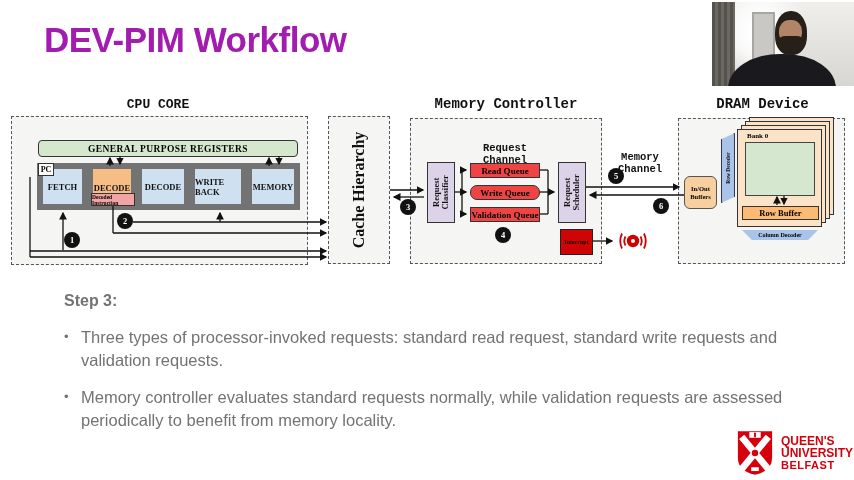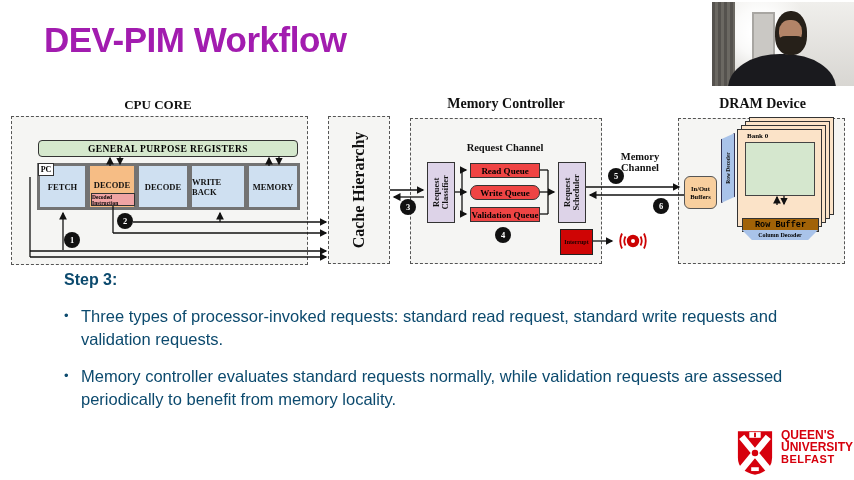--- a/index.html
+++ b/index.html
@@ -6,29 +6,29 @@
   html,body { width:854px; height:480px; background:#fff; overflow:hidden;
               font-family:"Liberation Sans", sans-serif; }
   .abs { position:absolute; }
 
   
   #slide-title { position:absolute; left:44px; top:20px; font-size:35px; font-weight:800;
                  letter-spacing:-0.5px; color:#a21caf; }
 
   
   .section-box { position:absolute; background:#f5f5f3; border:1px dashed #555; z-index:1; }
-  .section-label { position:absolute; font-family:Liberation Serif, serif; font-weight:bold;
+  .section-label { position:absolute; font-family:Liberation Mono, monospace; font-weight:bold;
                    color:#111; text-align:center; z-index:4; }
 
   
   #gpr { position:absolute; left:38px; top:140px; width:260px; height:17px; background:#d5e8cd;
          border:1px solid #333; border-radius:4px; display:flex; align-items:center; justify-content:center;
          font-family:"Liberation Serif", serif; font-weight:bold; font-size:9.5px; letter-spacing:.4px; z-index:3; }
   #pipeline { position:absolute; left:37px; top:163px; height:47px; display:flex; z-index:2; }
-  .stage { background:#cfe0f1; border:3px solid #737373; margin-left:-1px; display:flex;
+  .stage { background:#cfe0f1; border:6px solid #737373; margin-left:-1px; display:flex;
            align-items:center; justify-content:center; font-family:"Liberation Serif", serif;
            font-weight:bold; font-size:8.5px; color:#111; }
   .stage.first { margin-left:0; }
   .stage.decode { background:#f6bd85; align-items:flex-start; padding-top:14px; position:relative; }
   #pc-box { position:absolute; left:38px; top:163px; width:16px; height:13px; background:#fff;
             border:1px solid #333; font-family:"Liberation Serif", serif; font-weight:bold; font-size:8px;
             display:flex; align-items:center; justify-content:center; z-index:4; }
   #decoded { position:absolute; left:91px; top:193px; width:44px; height:13px; background:#f0a4a4;
              border:1px solid #333; font-family:"Liberation Serif", serif; font-weight:bold; font-size:5.5px;
              display:flex; align-items:center; justify-content:center; z-index:4; }
@@ -52,41 +52,41 @@
   
   #inout { position:absolute; left:684px; top:176px; width:33px; height:33px; background:#f8cf9e;
            border:1px solid #555; border-radius:6px; display:flex; align-items:center; justify-content:center;
            text-align:center; font-family:"Liberation Serif", serif; font-weight:bold; font-size:6.5px;
            line-height:1.2; z-index:3; }
   .bank-card { position:absolute; width:85px; height:98px; background:#fbe3c8; border:1px solid #333; z-index:2; }
   #bank-front { left:737px; top:129px; z-index:3; }
   #bank-label { position:absolute; left:9px; top:2px; font-family:"Liberation Serif", serif;
                 font-weight:bold; font-size:7px; }
   #array { position:absolute; left:7px; top:12px; width:70px; height:54px; background:#d5e7ce; border:1px solid #444; }
-  #row-buffer { position:absolute; left:4px; top:88px; width:77px; height:14px; background:#a16207;
+  #row-buffer { position:absolute; left:4px; top:76px; width:77px; height:14px; background:#fdba74;
                 border:1px solid #333; display:flex; align-items:center; justify-content:center;
-                font-family:Liberation Mono, monospace; font-weight:bold; font-size:8.5px; }
+                font-family:Liberation Serif, serif; font-weight:bold; font-size:8.5px; }
   #row-decoder { position:absolute; left:721px; top:133px; width:14px; height:70px; background:#a9c3e9;
                  border:1px solid #335; clip-path:polygon(0 9%, 100% 0, 100% 91%, 0 100%);
                  display:flex; align-items:center; justify-content:center; z-index:3; }
   #col-decoder { position:absolute; left:742px; top:230px; width:76px; height:10px; background:#a9c3e9;
                  clip-path:polygon(0 0, 100% 0, 87% 100%, 13% 100%); display:flex; align-items:center;
                  justify-content:center; font-family:"Liberation Serif", serif; font-weight:bold;
                  font-size:6px; z-index:3; }
 
   
   .marker-dot { position:absolute; width:16px; height:16px; border-radius:50%; background:#111; color:#fff;
                 font-family:"Liberation Serif", serif; font-weight:bold; font-size:8.5px; display:flex;
                 align-items:center; justify-content:center; z-index:6; }
 
   
   #arrow-layer { position:absolute; left:0; top:0; z-index:5; pointer-events:none; }
 
   
-  #steps { position:absolute; left:64px; top:271px; width:782px; color:#0c4a6e; }
+  #steps { position:absolute; left:64px; top:292px; width:782px; color:#737373; }
   #steps h2 { font-size:16px; font-weight:700; margin-bottom:16px; }
   .bullet-row { display:flex; margin-bottom:13px; font-size:16.5px; line-height:1.42; }
   .bullet-glyph { width:17px; flex:0 0 17px; font-size:13px; padding-top:2px; }
 
   
   #webcam { position:absolute; left:712px; top:2px; width:142px; height:84px; overflow:hidden;
             background:linear-gradient(#f0efec, #d8d6d2); z-index:8; }
   #cam-glow { position:absolute; left:0; top:0; width:100%; height:100%;
               background:radial-gradient(circle at 48px 30px, #fff 0 10px, rgba(255,255,255,.8) 24px, rgba(255,255,255,0) 48px); }
   #cam-curtain { position:absolute; left:0; top:0; width:23px; height:84px;
@@ -95,21 +95,21 @@
               border:2px solid #a8a6a2; }
   #cam-torso { position:absolute; left:16px; top:52px; width:108px; height:40px; background:#1a1a1e;
                border-radius:48% 48% 0 0 / 85% 85% 0 0; }
   #cam-head { position:absolute; left:63px; top:9px; width:32px; height:44px; background:#262019;
               border-radius:48% 48% 42% 42%; }
   #cam-face { position:absolute; left:4px; top:9px; width:23px; height:24px; background:#b28468; border-radius:45%; }
   #cam-beard { position:absolute; left:3px; top:25px; width:26px; height:17px; background:#262019;
                border-radius:30% 30% 50% 50%; }
 
   
-  #logo { position:absolute; left:736px; top:429px; display:flex; align-items:flex-start; gap:7px; }
+  #logo { position:absolute; left:736px; top:429px; display:flex; align-items:center; gap:7px; }
   #logo-text { display:flex; flex-direction:column; color:#d6000d; font-weight:bold; line-height:1.04; }
   #logo-text .l1, #logo-text .l2 { font-size:12px; }
   #logo-text .l3 { font-size:11px; letter-spacing:.5px; }
 </style>
 </head>
 <body>
 
 <h1 id="slide-title">DEV-PIM Workflow</h1>
 
 <div class="section-label" style="left:108px;top:97px;width:100px;font-size:13px;">CPU CORE</div>

